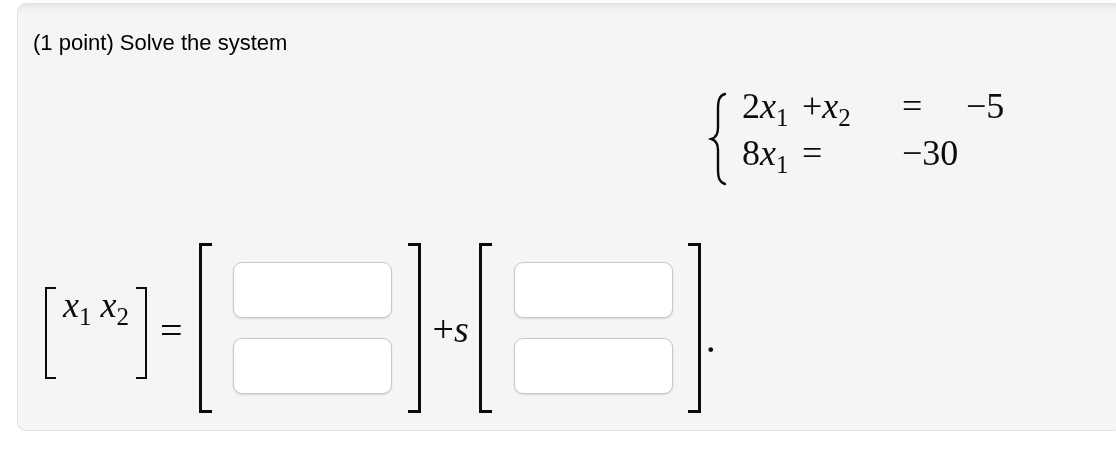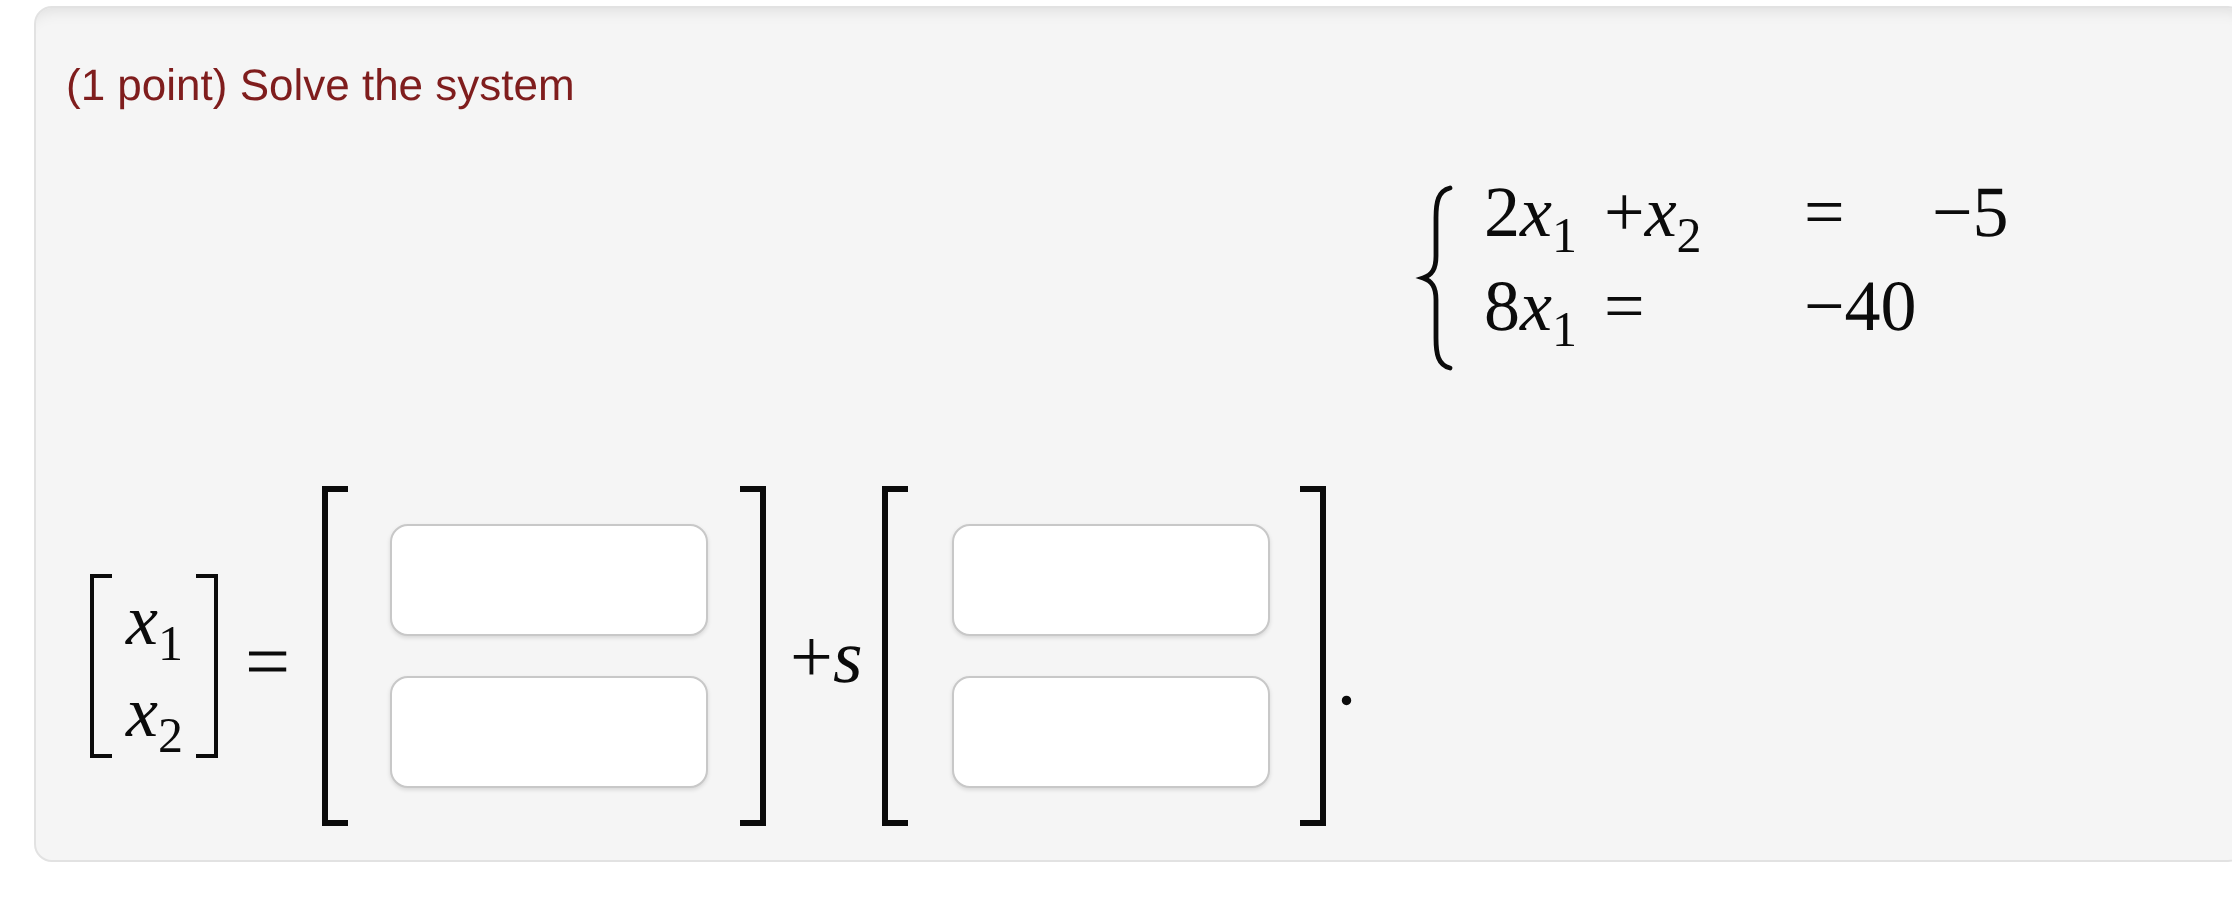--- a/index.html
+++ b/index.html
@@ -13,21 +13,21 @@
   .card {
     position:absolute; left:17px; top:3px;
     width:1106px; height:428px;
     background:#f5f5f5;
     border:1px solid #e2e2e2;
     border-radius:9px;
     box-shadow: inset 0 9px 8px -8px rgba(0,0,0,0.10);
   }
   .problem-header {
     position:absolute; left:33px; top:30px;
-    font-size:22px; color:#7f1d1d;
+    font-size:22px; color:#000000;
   }
 
   
   .math { font-family:"Liberation Serif", serif; color:#0b0b0b; }
   .it { font-style:italic; }
   .sub { font-style:normal; font-size:25px; position:relative; top:8px; line-height:0; }
 
   
   .system-brace { position:absolute; left:707px; top:92px; }
   .system-grid {
@@ -43,21 +43,21 @@
   
   .answer-row {
     position:absolute; left:45px; top:243px; height:170px;
     display:flex; align-items:center;
   }
   .vec-small {
     align-self:center; height:92px; display:flex;
     position:relative; top:5px;
   }
   .vec-small .entries {
-    display:flex; flex-direction:column; justify-content:center;
+    display:flex; flex-direction:row; justify-content:center;
     gap:9px; padding:0 7px;
     font-size:36px; line-height:37px; white-space:nowrap;font-family:Liberation Serif, serif;
   }
   .br { flex:0 0 auto; }
   .vec-small .br { width:11px; }
   .vec-small .br-l { border-left:2.5px solid #0b0b0b; border-top:2.5px solid #0b0b0b; border-bottom:2.5px solid #0b0b0b; }
   .vec-small .br-r { border-right:2.5px solid #0b0b0b; border-top:2.5px solid #0b0b0b; border-bottom:2.5px solid #0b0b0b; }
 
   .eq-main { font-size:40px; margin:0 16px 0 13px; position:relative; top:2px; }
 
@@ -97,21 +97,21 @@
 </svg>
 
 <div class="system-grid math">
   <span class="cell"><span>2</span><span class="it">x</span><span class="sub">1</span></span>
   <span class="cell r"><span>+</span><span class="it">x</span><span class="sub">2</span></span>
   <span class="cell r">=</span>
   <span class="cell r">−5</span>
 
   <span class="cell"><span>8</span><span class="it">x</span><span class="sub">1</span></span>
   <span class="cell r">=</span>
-  <span class="cell r">−40</span>
+  <span class="cell r">−30</span>
 </div>
 
 <div class="answer-row">
 
   <div class="vec-small">
     <div class="br br-l"></div>
     <div class="entries math">
       <span><span class="it">x</span><span class="sub">1</span></span>
       <span><span class="it">x</span><span class="sub">2</span></span>
     </div>

